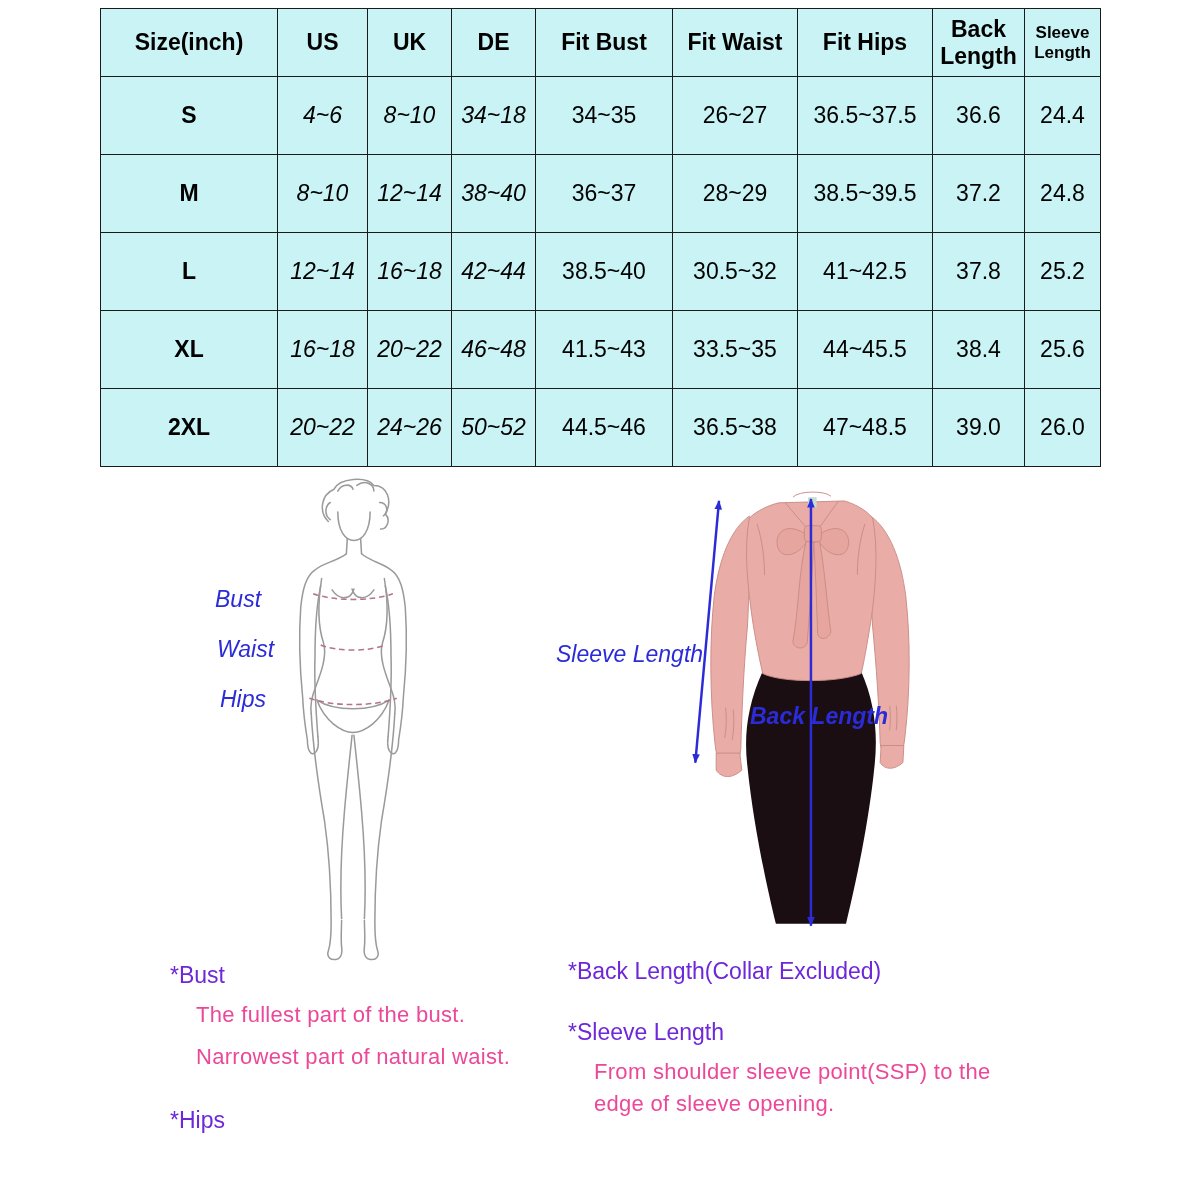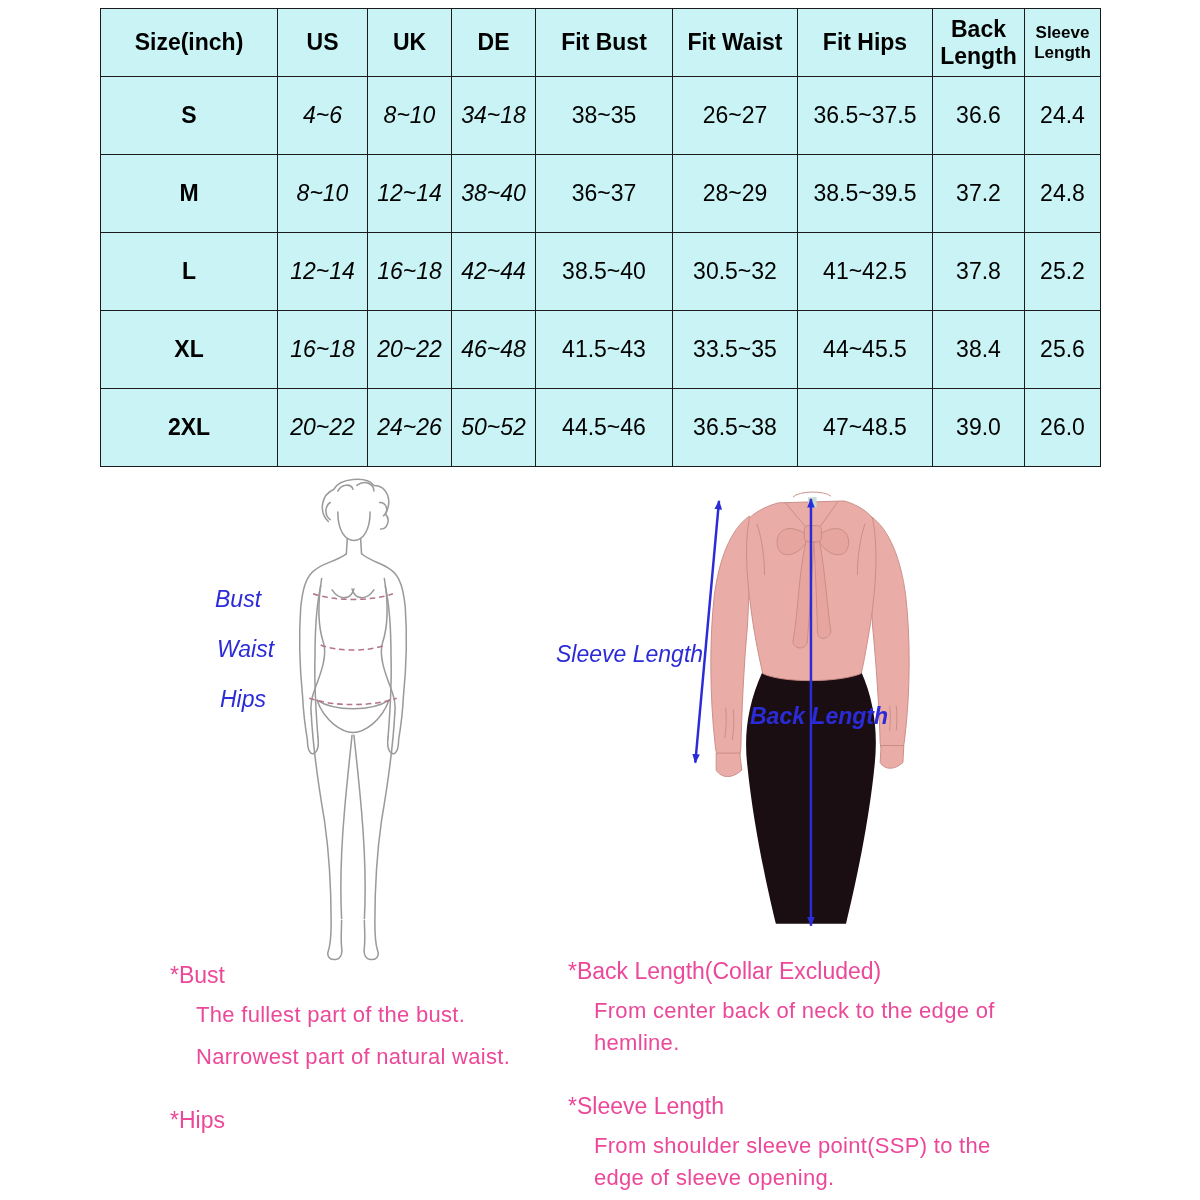--- a/index.html
+++ b/index.html
@@ -37,21 +37,21 @@
   .lbl-bust  { left:215px; top:586px; }
   .lbl-waist { left:217px; top:636px; }
   .lbl-hips  { left:220px; top:686px; }
   .lbl-sleeve { left:556px; top:641px; }
   .lbl-back   { left:750px; top:703px; font-weight:bold; }
 
   
   .notes { position:absolute; }
   .notes-left  { left:170px; top:962px; width:400px; }
   .notes-right { left:568px; top:958px; width:470px; }
-  .note-title { color:#ec4899; font-size:23px; margin-top:34px; }
+  .note-title { color:#6d28d9; font-size:23px; margin-top:34px; }
   .note-title:first-child { margin-top:0; }
   .note-desc  { color:#ec4899; font-size:22px; margin:10px 0 0 26px; line-height:1.45; letter-spacing:0.3px; }
 </style>
 </head>
 <body>
 
 <div class="canvas">
 
   <table class="size-table">
     <colgroup>
@@ -77,21 +77,21 @@
           <th>Back Length</th>
           <th>Sleeve Length</th>
         </tr>
       </thead>
     <tbody id="table-body">
         <tr>
           <td>S</td>
           <td>4~6</td>
           <td>8~10</td>
           <td>34~18</td>
-          <td>38~35</td>
+          <td>34~35</td>
           <td>26~27</td>
           <td>36.5~37.5</td>
           <td>36.6</td>
           <td>24.4</td>
         </tr>
         <tr>
           <td>M</td>
           <td>8~10</td>
           <td>12~14</td>
           <td>38~40</td>
@@ -231,18 +231,17 @@
   <div class="notes notes-left">
     <div class="note-title">*Bust</div>
     <div class="note-desc">The fullest part of the bust.</div>
     <div class="note-desc">Narrowest part of natural waist.</div>
     <div class="note-title">*Hips</div>
 
   </div>
 
   <div class="notes notes-right">
     <div class="note-title">*Back Length(Collar Excluded)</div>
-    <div class="note-desc">From center back of neck to the edge of hemline.</div>
     <div class="note-title">*Sleeve Length</div>
     <div class="note-desc">From shoulder sleeve point(SSP) to the edge of sleeve opening.</div>
   </div>
 
 </div>
 
 </body></html>

